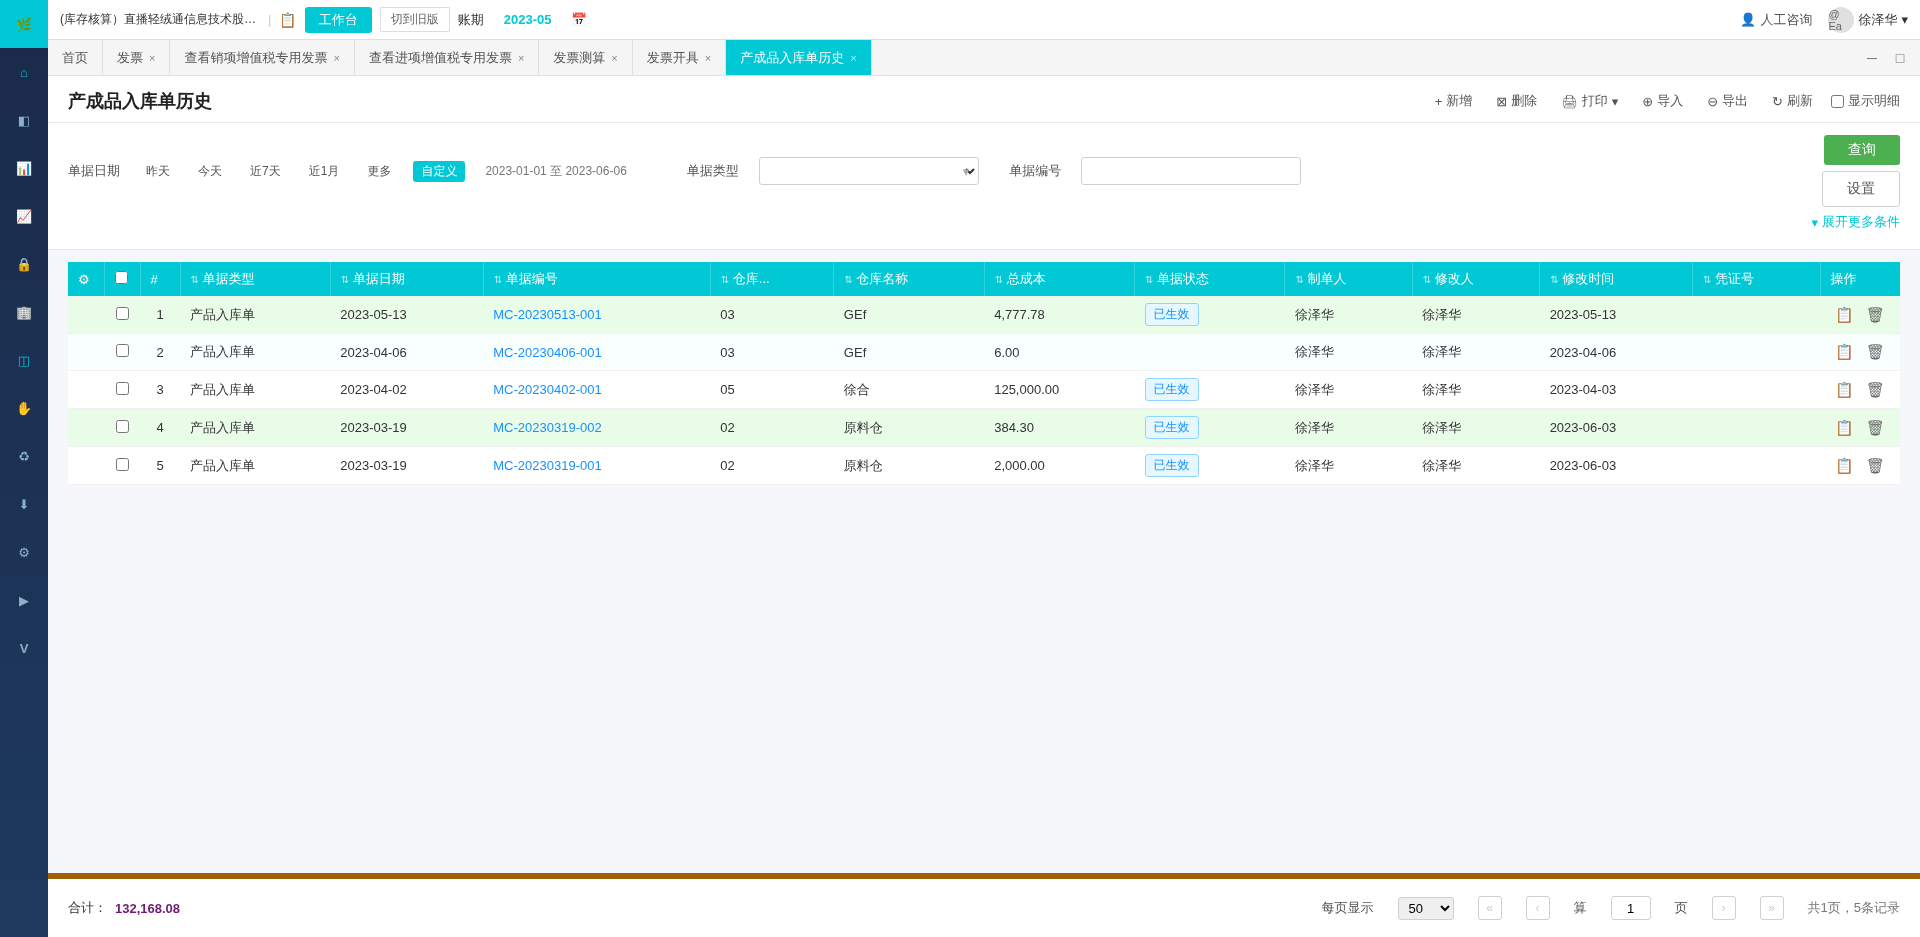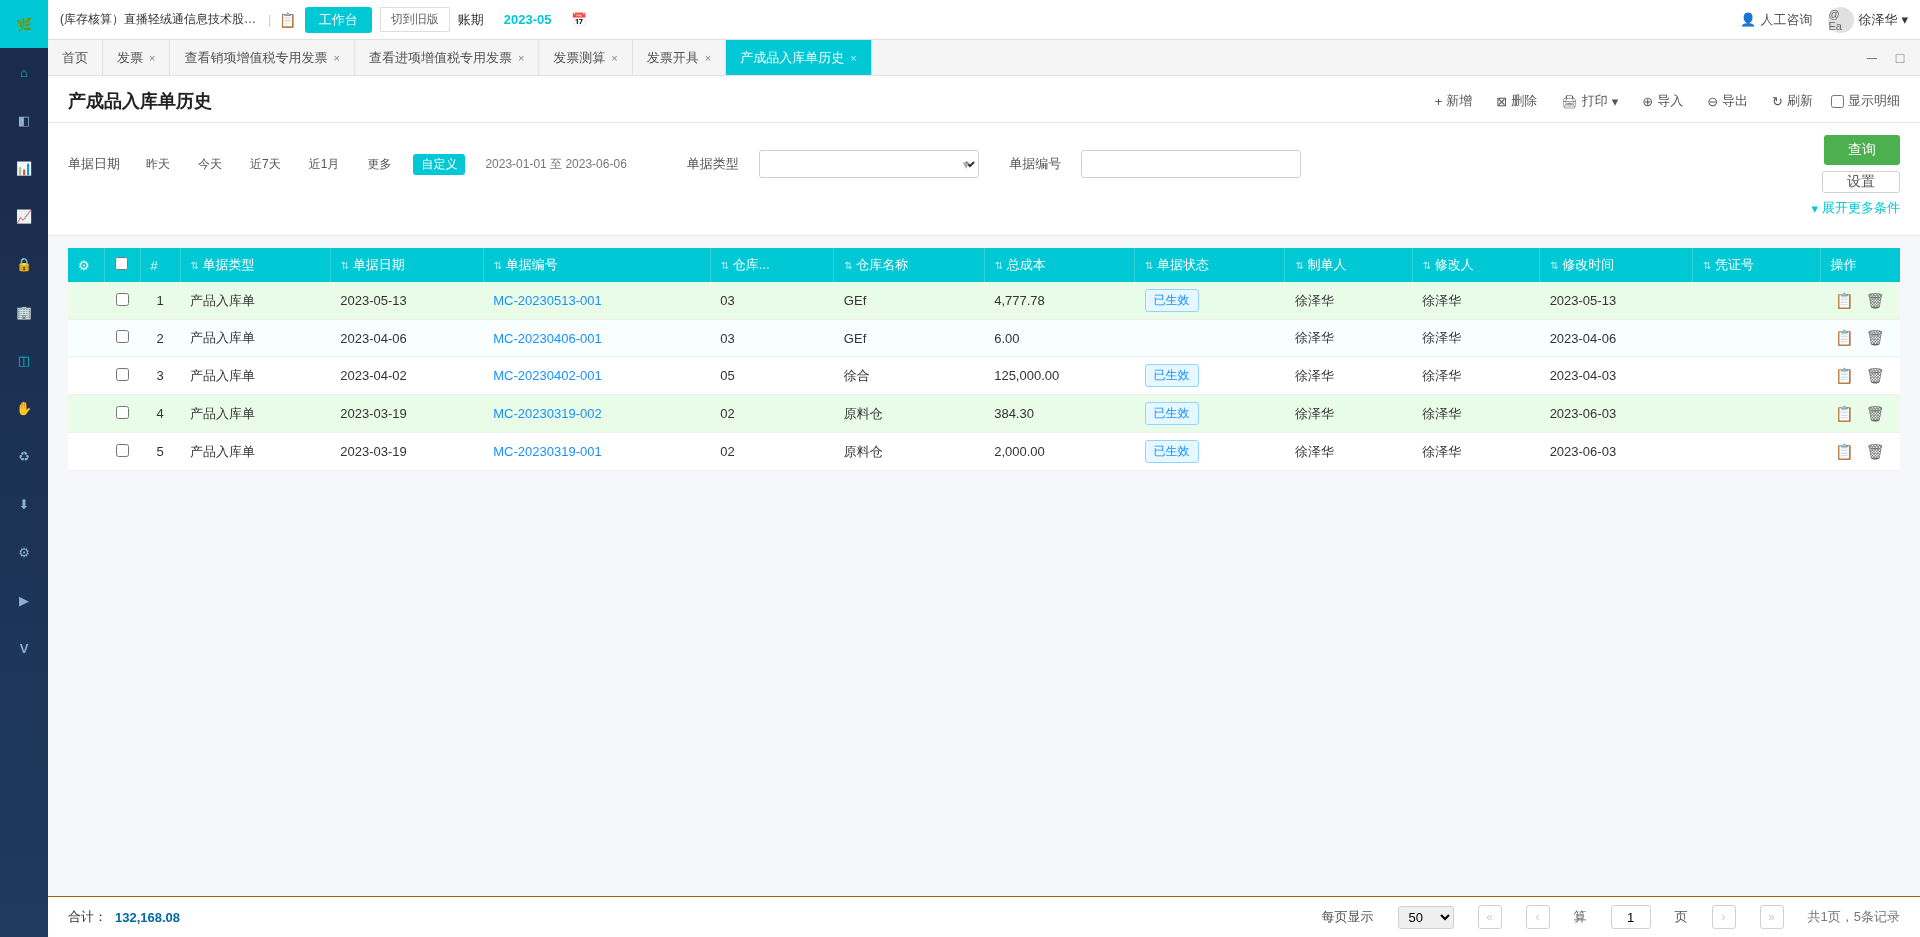--- a/index.html
+++ b/index.html
@@ -294,21 +294,21 @@
       border: none;
       padding: 6px 24px;
       border-radius: 3px;
       cursor: pointer;
       font-size: 14px;
     }
     .set-btn {
       background: white;
       color: #555;
       border: 1px solid #d0d0d0;
-      padding: 1px 24px;
+      padding: 8px 24px;
       border-radius: 3px;
       cursor: pointer;
       font-size: 14px;
       margin-top: 4px;
     }
     .filter-right-btns {
       display: flex;
       flex-direction: column;
       align-items: flex-end;
       margin-left: auto;
@@ -387,36 +387,36 @@
     }
     .th-settings {
       width: 36px;
       text-align: center;
     }
     .sort-icon { font-size: 10px; color: rgba(255,255,255,0.7); }
 
     
     .table-footer {
       background: white;
-      border-top: 1px solid #a16207;
-      padding: 8px 20px;
+      border-top: 6px solid #a16207;
+      padding: 17px 20px;
       display: flex;
       align-items: center;
       justify-content: space-between;
     }
     .footer-total {
       display: flex;
       align-items: center;
       gap: 8px;
       font-size: 13px;
       color: #333;
     }
     .footer-total-value {
       font-weight: bold;
-      color: #0369a1;
+      color: #701a75;
     }
 
     
     .pagination {
       display: flex;
       align-items: center;
       gap: 24px;
       font-size: 13px;
       color: #555;
     }

